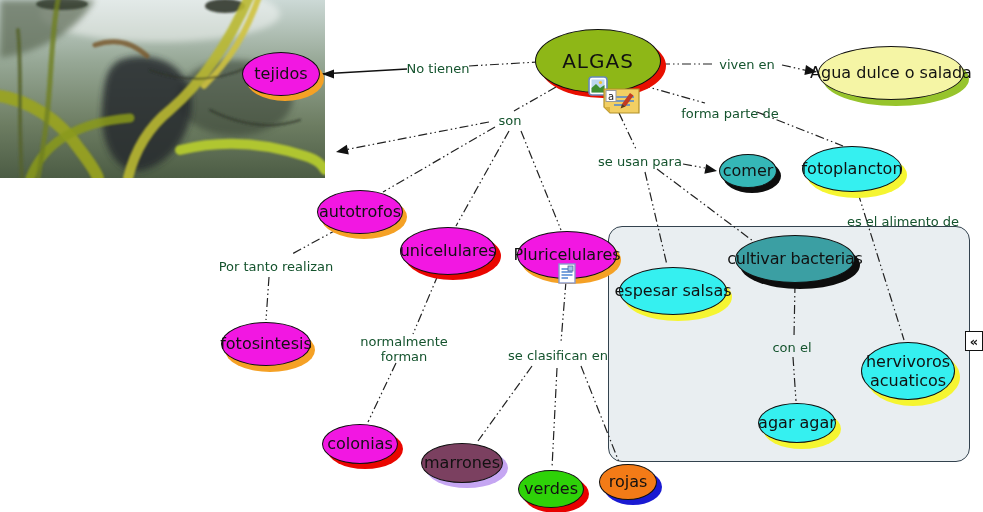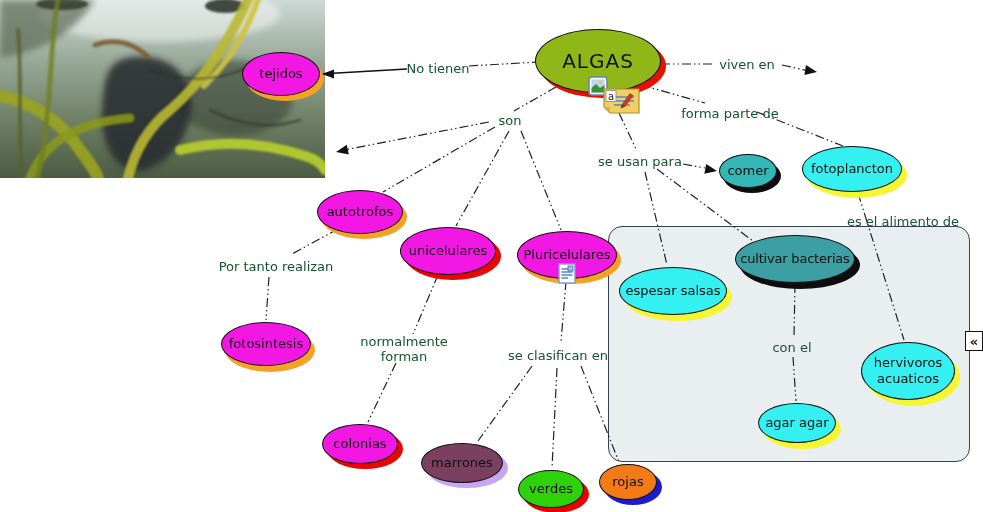--- a/index.html
+++ b/index.html
@@ -6,21 +6,21 @@
   .stage{position:relative;width:983px;height:512px;background:#fff;overflow:hidden;
          font-family:"DejaVu Sans","Liberation Sans",sans-serif;color:#111;}
   .photo{position:absolute;left:0;top:0;z-index:0;}
   .edges-svg{position:absolute;left:0;top:0;z-index:3;pointer-events:none;}
   .panel{position:absolute;left:608px;top:226px;width:362px;height:236px;z-index:2;
          background:#e9eef1;border:1.6px solid #33424e;border-radius:14px;box-sizing:border-box;}
   .panel-tab{position:absolute;left:965px;top:331px;width:18px;height:20px;z-index:2;
          background:#fff;border:1.6px solid #111;box-sizing:border-box;display:flex;
          align-items:center;justify-content:center;font-weight:bold;font-size:13px;cursor:pointer;}
   .node{position:absolute;z-index:5;display:flex;align-items:center;justify-content:center;
-        text-align:center;border:1.5px solid #101010;border-radius:50%;font-size:13px;
+        text-align:center;border:1.5px solid #101010;border-radius:50%;font-size:16px;
         line-height:1.2;box-sizing:border-box;white-space:nowrap;cursor:pointer;}
   .node.wrap{white-space:normal;}
   .elabel{position:absolute;z-index:4;transform:translate(-50%,-50%);font-size:13px;
           color:#14532d;white-space:nowrap;text-align:center;}
   .elabel.two-line{white-space:normal;width:120px;}
   .elabel.under-panel{z-index:1;}
   .icon{position:absolute;z-index:6;}
   
   .n-algas{left:535px;top:29px;width:126px;height:64px;background:#8eb717;box-shadow:5px 5px 0 #e80f00;font-size:20px;letter-spacing:1px;}
   .n-tejidos{left:242px;top:52px;width:78px;height:44px;background:#f217e2;box-shadow:4px 5px 0 #f5a125;}
@@ -169,20 +169,23 @@
     </div>
   <div class="node n-marrones">
       <span>marrones</span>
     </div>
   <div class="node n-verdes">
       <span>verdes</span>
     </div>
   <div class="node n-rojas">
       <span>rojas</span>
     </div>
+  <div class="node n-agua">
+      <span>Agua dulce o salada</span>
+    </div>
   <div class="node n-fotoplancton">
       <span>fotoplancton</span>
     </div>
   <div class="node n-comer">
       <span>comer</span>
     </div>
   <div class="node n-cultivar">
       <span>cultivar bacterias</span>
     </div>
   <div class="node n-espesar">

